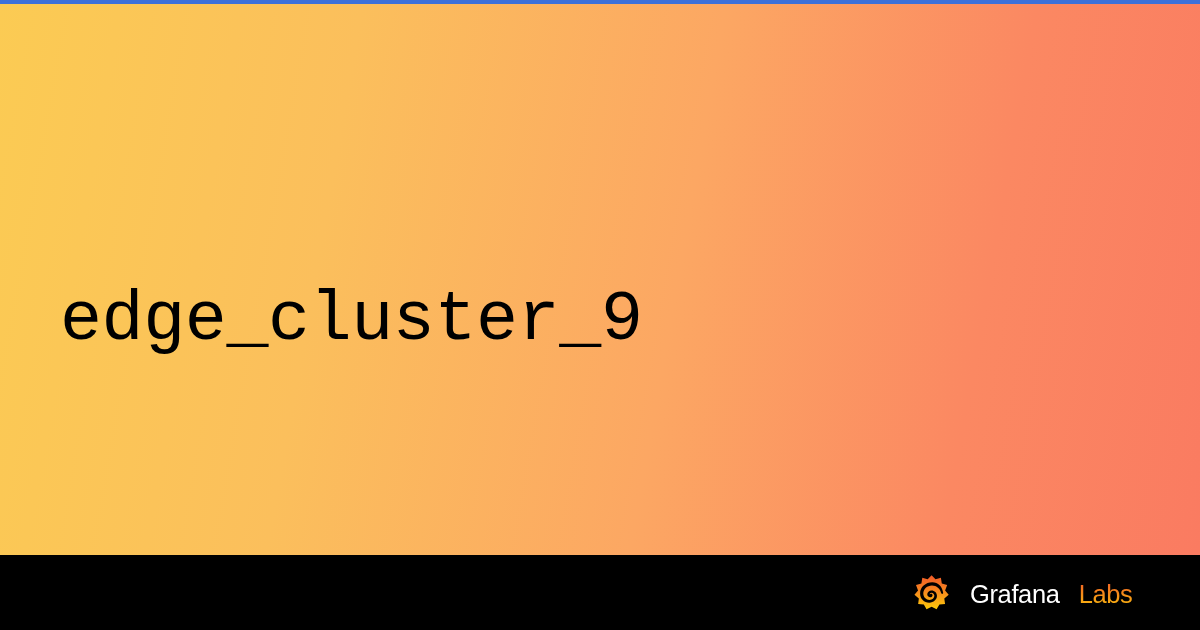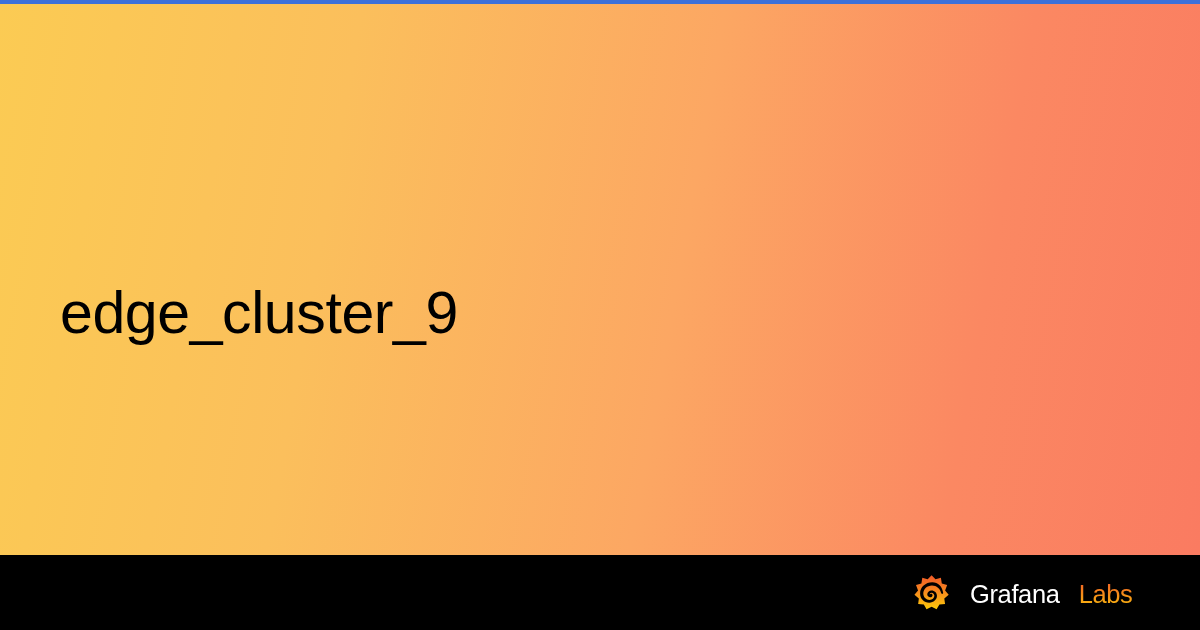--- a/index.html
+++ b/index.html
@@ -38,25 +38,25 @@
     left: 0;
     width: 1200px;
     height: 555px;
     background: linear-gradient(100deg, #FBCB53 0%, #FBBF5C 28%, #FCA763 56%, #FB8862 80%, #FA7B61 100%);
   }
 
   
   .headline {
     position: absolute;
     left: 60px;
-    top: 278px;
+    top: 286px;
     width: 1080px;
     margin: 0;
-    font-family: Liberation Sans, sans-serif;
-    font-size: 59px;
+    font-family: Liberation Mono, monospace;
+    font-size: 70px;
     font-weight: 400;
     line-height: 70px;
     letter-spacing: -0.4px;
     color: #000000;
     white-space: nowrap;
     overflow: hidden;
     text-overflow: ellipsis;
   }
 
   

